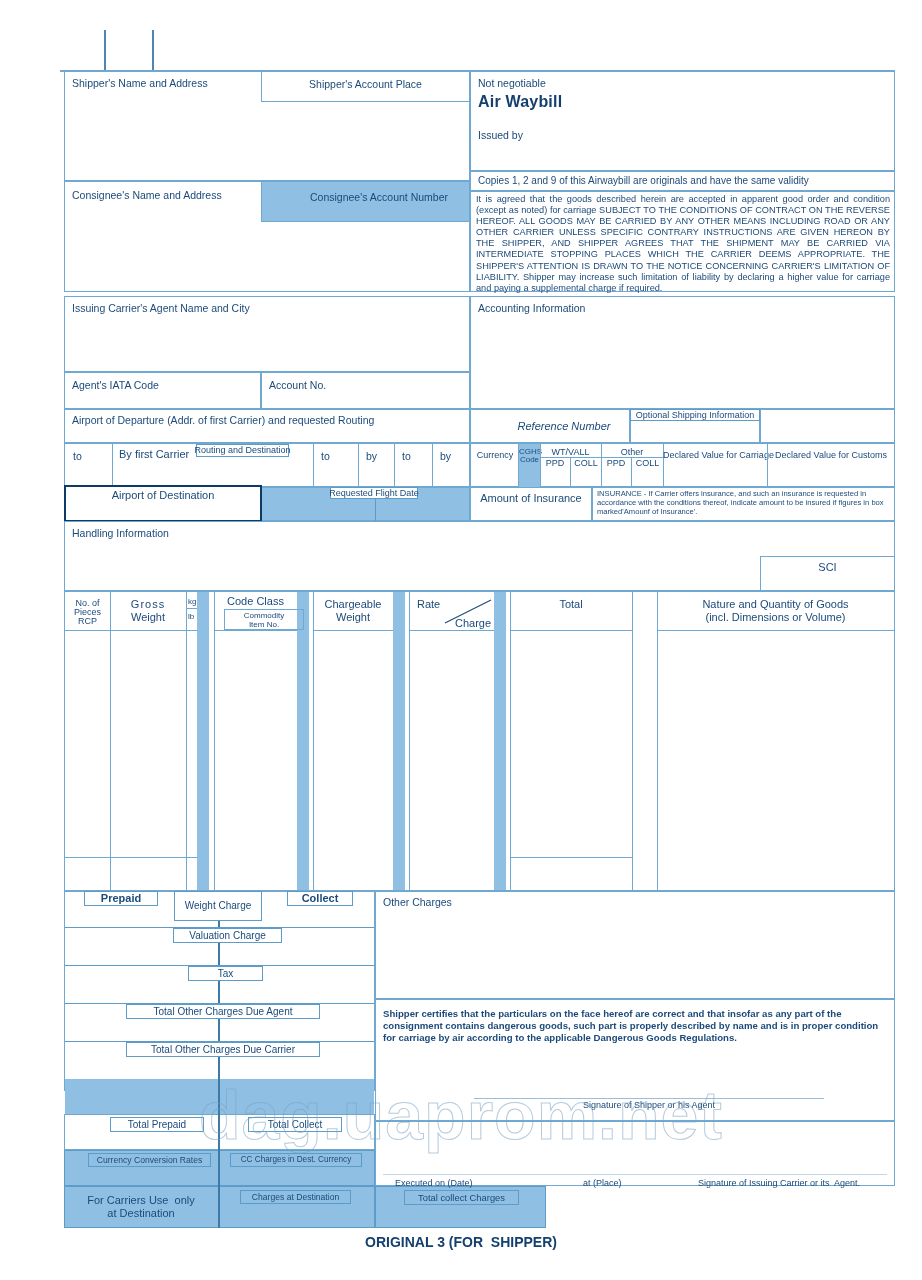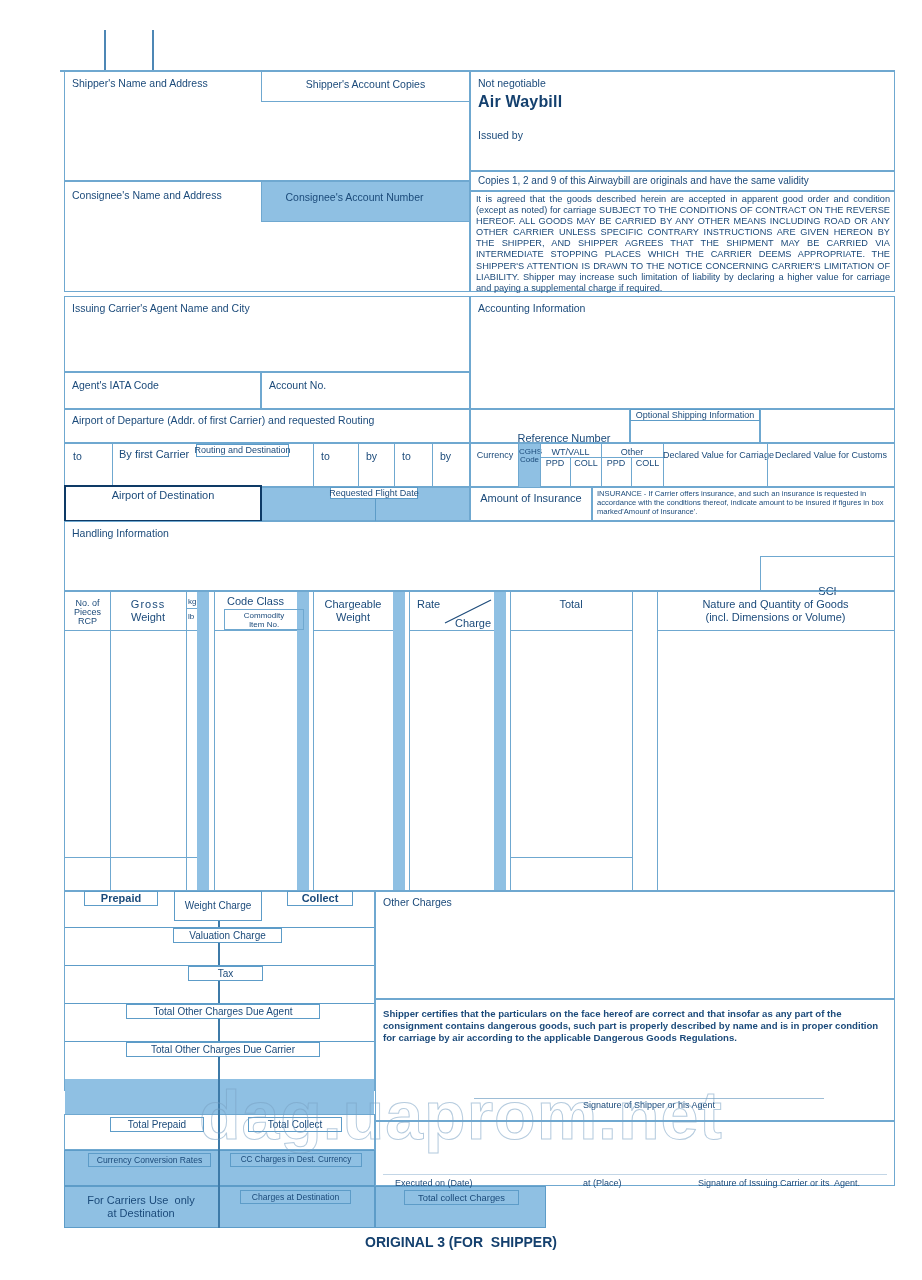--- a/index.html
+++ b/index.html
@@ -58,27 +58,27 @@
 <body>
 
 <div class="tick" style="left:104px;top:30px;height:40px;"></div>
 <div class="tick" style="left:152px;top:30px;height:40px;"></div>
 <div class="hline" style="left:60px;top:70px;width:835px;height:2px;background:#6fa8d0;"></div>
 
 <div class="bx" style="left:64px;top:71px;width:406px;height:110px;"></div>
 <span class="lbl" style="left:72px;top:77px;">Shipper's Name and Address</span>
 
 <div class="bx" style="left:261px;top:71px;width:209px;height:31px;"></div>
-<span class="lbl c" style="left:261px;top:78px;width:209px;">Shipper's Account Copies</span>
+<span class="lbl c" style="left:261px;top:78px;width:209px;">Shipper's Account Place</span>
 
 <div class="bx" style="left:64px;top:181px;width:406px;height:111px;"></div>
 <span class="lbl" style="left:72px;top:189px;">Consignee's Name and Address</span>
 
 <div class="bx fill" style="left:261px;top:181px;width:209px;height:41px;"></div>
-<span class="lbl c" style="left:261px;top:191px;width:187px;">Consignee's Account Number</span>
+<span class="lbl c" style="left:261px;top:191px;width:187px;text-align:right;">Consignee's Account Number</span>
 
 <div class="bx" style="left:470px;top:71px;width:425px;height:100px;"></div>
 <span class="lbl" style="left:478px;top:77px;">Not negotiable</span>
 <span class="lbl bold" style="left:478px;top:92px;font-size:16px;color:#14406e;letter-spacing:.2px;">Air Waybill</span>
 <span class="lbl" style="left:478px;top:129px;">Issued by</span>
 
 <div class="bx" style="left:470px;top:171px;width:425px;height:20px;"></div>
 <span class="lbl" style="left:478px;top:175px;font-size:10px;">Copies 1, 2 and 9 of this Airwaybill are originals and have the same validity</span>
 
 <div class="bx" style="left:470px;top:191px;width:425px;height:101px;"></div>
@@ -115,21 +115,21 @@
 <span class="lbl" style="left:440px;top:450px;">by</span>
 
 <div class="bx fill" style="left:261px;top:487px;width:209px;height:34px;"></div>
 <div class="vline" style="left:375px;top:488px;height:33px;background:#5d9cc8;"></div>
 <div class="plate" style="left:330px;top:487px;width:88px;height:12px;">Requested Flight Date</div>
 
 <div class="abs thick" style="left:64px;top:485px;width:198px;height:37px;background:#fff;"></div>
 <span class="lbl c md" style="left:64px;top:489px;width:198px;">Airport of Destination</span>
 
 <div class="bx" style="left:470px;top:409px;width:160px;height:34px;"></div>
-<span class="lbl c md" style="left:470px;top:432px;width:188px;">Reference Number</span>
+<span class="lbl c md" style="left:470px;top:420px;width:188px;font-style:italic;">Reference Number</span>
 
 <div class="bx" style="left:630px;top:409px;width:130px;height:34px;"></div>
 <div class="plate" style="left:630px;top:409px;width:130px;height:12px;">Optional Shipping Information</div>
 
 <div class="bx" style="left:760px;top:409px;width:135px;height:34px;"></div>
 
 <div class="bx" style="left:470px;top:443px;width:425px;height:44px;"></div>
 <span class="lbl c sm" style="left:472px;top:450px;width:46px;">Currency</span>
 <div class="vline" style="left:518px;top:444px;height:43px;"></div>
 
@@ -159,21 +159,21 @@
 <div class="bx" style="left:470px;top:487px;width:122px;height:34px;"></div>
 <span class="lbl c md" style="left:470px;top:492px;width:122px;">Amount of Insurance</span>
 
 <div class="bx" style="left:592px;top:487px;width:303px;height:34px;"></div>
 <p class="lbl" style="left:597px;top:489px;width:294px;margin:0;font-size:7.6px;line-height:9.2px;white-space:normal;">INSURANCE - If Carrier offers insurance, and such an insurance is requested in accordance with the conditions thereof, indicate amount to be insured if figures in box marked'Amounf of Insurance'.</p>
 
 <div class="bx" style="left:64px;top:521px;width:831px;height:70px;"></div>
 <span class="lbl" style="left:72px;top:527px;">Handling Information</span>
 
 <div class="bx" style="left:760px;top:556px;width:135px;height:35px;"></div>
-<span class="lbl c md" style="left:760px;top:561px;width:135px;margin-top:24px;">SCI</span>
+<span class="lbl c md" style="left:760px;top:561px;width:135px;">SCI</span>
 
 <div class="bx" style="left:64px;top:591px;width:831px;height:300px;"></div>
 
 <div class="vline" style="left:110px;top:592px;height:298px;"></div>
 <div class="vline" style="left:186px;top:592px;height:298px;"></div>
 <div class="abs fill" style="left:197px;top:592px;width:12px;height:298px;"></div>
 <div class="vline" style="left:214px;top:592px;height:298px;"></div>
 <div class="abs fill" style="left:297px;top:592px;width:12px;height:298px;"></div>
 <div class="vline" style="left:313px;top:592px;height:298px;"></div>
 <div class="abs fill" style="left:393px;top:592px;width:12px;height:298px;"></div>

